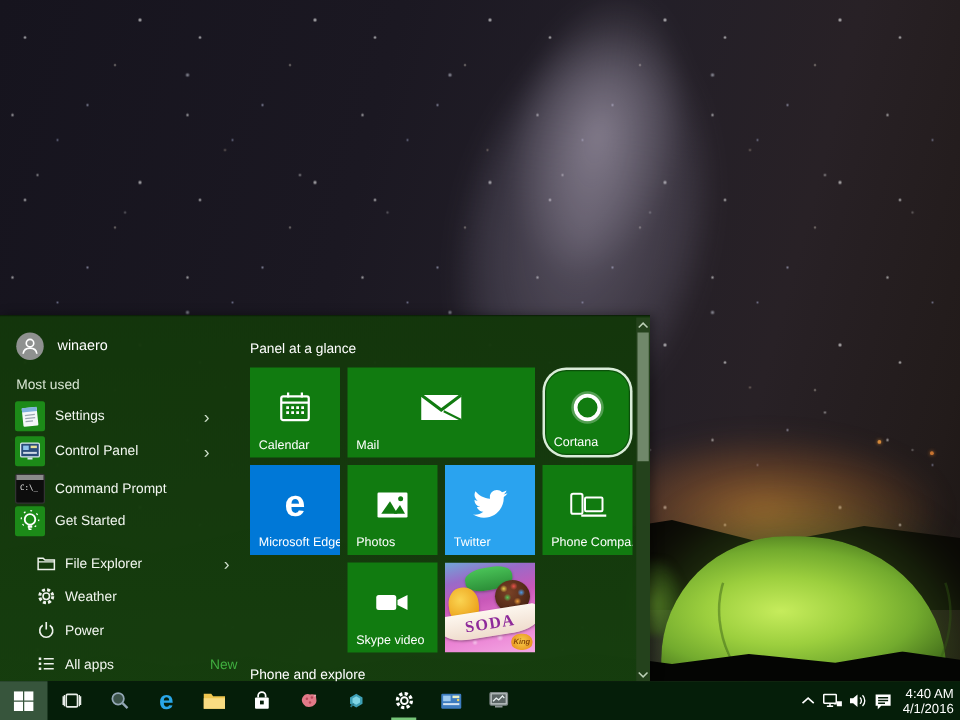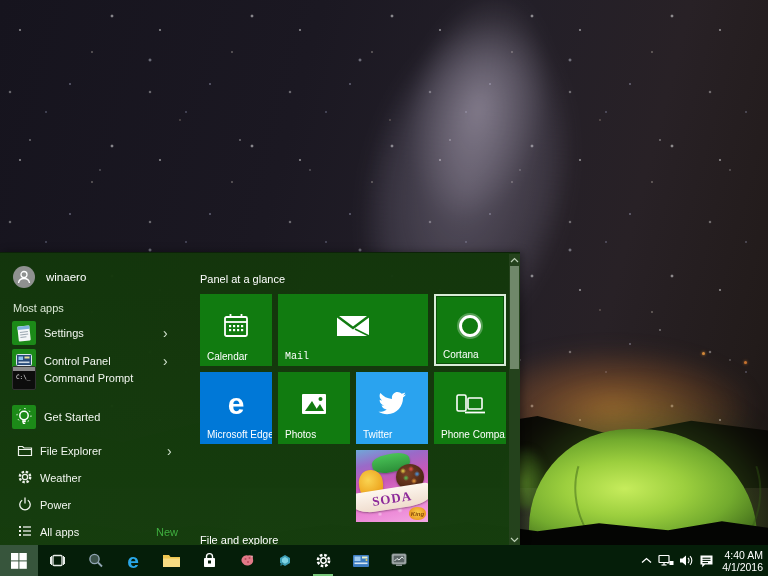--- a/index.html
+++ b/index.html
@@ -59,31 +59,31 @@
   .avatar { width:22px; height:22px; border-radius:50%; background:#8f9190; position:relative; overflow:hidden; flex:0 0 auto; }
   .avatar svg { position:absolute; left:3px; top:3px; }
   .user-name { font-size:11.5px; color:#fff; }
   .section-label { position:absolute; left:13px; top:49px; font-size:11px; color:#d9e6d4; }
   .mu-item { position:absolute; left:0; width:198px; height:28px; }
   .mu-plate { position:absolute; left:12px; top:2px; width:24px; height:24px; border-radius:2px; }
   .mu-plate.green { background:#1c8a18; }
   .mu-plate.black { background:#0d0d0d; border:1px solid #333; }
   .mu-label { position:absolute; left:44px; top:50%; transform:translateY(-50%); font-size:11px; color:#f2f6f0; }
   .chev { position:absolute; left:163px; top:50%; transform:translateY(-50%); font-size:14px; color:#cfe0cc; line-height:1; }
-  .sys-item { position:absolute; left:4px; width:198px; height:27px;padding-left:32px; }
+  .sys-item { position:absolute; left:16px; width:198px; height:27px;padding-left:32px; }
   .sys-icon { position:absolute; left:13px; top:5px; width:16px; height:16px; }
   .sys-label { position:absolute; left:36px; top:50%; transform:translateY(-50%); font-size:11px; color:#f2f6f0; }
   .new-badge { position:absolute; left:152px; top:50%; transform:translateY(-50%); font-size:11px; color:#3fae3f; }
 
   
   .tiles-panel { position:absolute; left:198px; top:0; width:310px; height:100%; }
   .group-title { position:absolute; left:2px; top:20px; font-size:11px; color:#fff; }
   .group-title-bottom { position:absolute; left:2px; top:281px; font-size:11px; color:#fff; }
   .tile { position:absolute; width:72px; height:72px; color:#fff; overflow:hidden; }
-  .tile.wide { width:150px;font-family:Liberation Mono, monospace; }
+  .tile.wide { width:150px; }
   .tile .t-label { position:absolute; left:7px; bottom:4px; font-size:10px; color:#fff; white-space:nowrap; }
   .tile .t-icon { position:absolute; left:50%; top:44%; transform:translate(-50%,-50%); display:block; }
   .tile.selected { border:2px solid rgba(240,248,238,.9); box-shadow: 0 0 0 1px rgba(0,0,0,.35) inset; }
   .r1 { top:41px; } .r2 { top:119px; } .r3 { top:197px; }
   .c1 { left:2px; } .c2 { left:80px; } .c3 { left:158px; } .c4 { left:236px; }
   .edge-e { font-size:30px; font-weight:bold; color:#fff; line-height:1; }
 
   
   .soda-art { position:absolute; inset:0;
     background: linear-gradient(165deg,#6fa8d8 0%, #9a6ac8 20%, #c858b8 42%, #e87ad0 66%, #f4a8e4 100%); }
@@ -165,21 +165,21 @@
       <div class="user-row">
         <span class="avatar">
           <svg width="16" height="16" viewBox="0 0 16 16">
               <circle cx="8" cy="5.5" r="3" fill="none" stroke="#fff" stroke-width="1.3"></circle>
               <path d="M2.5,14 C3,10.5 5.2,9.5 8,9.5 C10.8,9.5 13,10.5 13.5,14" fill="none" stroke="#fff" stroke-width="1.3"></path>
             </svg>
         </span>
         <span class="user-name">winaero</span>
       </div>
 
-      <div class="section-label">Most apps</div>
+      <div class="section-label">Most used</div>
 
       <div class="mu-item" style="top:66px;">
         <span class="mu-plate green">
           <svg width="24" height="24" viewBox="0 0 24 24">
               <g transform="rotate(-6 12 12)">
                 <rect x="6" y="5" width="12" height="15" rx="1" fill="#f4f6f8"></rect>
                 <rect x="6" y="5" width="12" height="3.4" fill="#7fb2dc"></rect>
                 <line x1="8" y1="11" x2="16" y2="11" stroke="#9aa6b0" stroke-width="1"></line>
                 <line x1="8" y1="13.5" x2="16" y2="13.5" stroke="#9aa6b0" stroke-width="1"></line>
                 <line x1="8" y1="16" x2="14" y2="16" stroke="#9aa6b0" stroke-width="1"></line>
@@ -197,21 +197,21 @@
               <rect x="6.5" y="7.5" width="4.5" height="3.5" fill="#8fc4ec"></rect>
               <rect x="12.5" y="7.5" width="5" height="2" fill="#e8e09a"></rect>
               <rect x="6.5" y="12.5" width="11" height="1.6" fill="#cdd8e4"></rect>
               <rect x="10" y="17" width="4" height="1.6" fill="#dce6f0"></rect>
             </svg>
         </span>
         <span class="mu-label">Control Panel</span>
         <span class="chev">›</span>
       </div>
 
-      <div class="mu-item" style="top:111px;">
+      <div class="mu-item" style="top:124px;">
         <span class="mu-plate black">
           <svg width="22" height="22" viewBox="0 0 22 22">
               <rect x="0" y="0" width="22" height="4" fill="#8a8a8a"></rect>
               <text x="3" y="12" font-family="DejaVu Sans Mono, monospace" font-size="6" fill="#e8e8e8">C:\_</text>
             </svg>
         </span>
         <span class="mu-label">Command Prompt</span>
       </div>
 
       <div class="mu-item" style="top:150px;padding-left:34px;">
@@ -306,21 +306,21 @@
         <span class="t-icon">
           <svg width="36" height="26" viewBox="0 0 36 26">
               <rect x="2" y="3" width="32" height="20" fill="#fff"></rect>
               <path d="M2,3 L18,15 L34,3" fill="none" stroke="#117b10" stroke-width="2.4"></path>
               <path d="M20,16 L34,23" fill="none" stroke="#117b10" stroke-width="1.6"></path>
             </svg>
         </span>
         <span class="t-label">Mail</span>
       </div>
 
-      <div class="tile r1 c4 selected" style="background:#117b10;">
+      <div class="tile r1 c4 selected" style="background:#117b10;border-radius:19px;">
         <span class="t-icon">
           <svg width="32" height="32" viewBox="0 0 32 32">
               <circle cx="16" cy="16" r="12" fill="none" stroke="rgba(255,255,255,.28)" stroke-width="2"></circle>
               <circle cx="16" cy="16" r="9.5" fill="none" stroke="#fff" stroke-width="3"></circle>
             </svg>
         </span>
         <span class="t-label">Cortana</span>
       </div>
 
       <div class="tile r2 c1" style="background:#0078d7;">
@@ -354,38 +354,47 @@
           <svg width="34" height="26" viewBox="0 0 34 26">
               <rect x="4" y="4" width="9" height="16" rx="1.5" fill="none" stroke="#fff" stroke-width="1.6"></rect>
               <rect x="15" y="7" width="14" height="11" rx="1" fill="none" stroke="#fff" stroke-width="1.6"></rect>
               <line x1="12" y1="21.5" x2="32" y2="21.5" stroke="#fff" stroke-width="1.8"></line>
             </svg>
         </span>
         <span class="t-label">Phone Compa...</span>
       </div>
 
 
+      <div class="tile r3 c2" style="background:#117b10;">
+        <span class="t-icon">
+          <svg width="32" height="22" viewBox="0 0 32 22">
+              <rect x="3" y="5" width="16" height="12" rx="2" fill="#fff"></rect>
+              <polygon points="20,9 28,5 28,17 20,13" fill="#fff"></polygon>
+            </svg>
+        </span>
+        <span class="t-label">Skype video</span>
+      </div>
 
       <div class="tile r3 c3">
         <div class="soda-art">
           <div class="soda-bubbles"></div>
           <div class="candy-green"></div>
           <div class="candy-choco"></div>
           <div class="candy-gummy"></div>
           <div class="soda-ribbon">
             <span class="soda-word">SODA</span>
           </div>
           <div class="king-badge">
             <span class="king-word">King</span>
           </div>
         </div>
       </div>
 
 
-      <div class="group-title-bottom">File and explore</div>
+      <div class="group-title-bottom">Phone and explore</div>
     </div>
 
     <div class="sm-scrollbar">
       <div class="sm-arrow up">
         <svg width="9" height="6" viewBox="0 0 9 6">
             <polyline points="1,5 4.5,1.5 8,5" fill="none" stroke="#bcd0b6" stroke-width="1.2"></polyline>
           </svg>
       </div>
       <div class="sm-thumb"></div>
       <div class="sm-arrow down">

